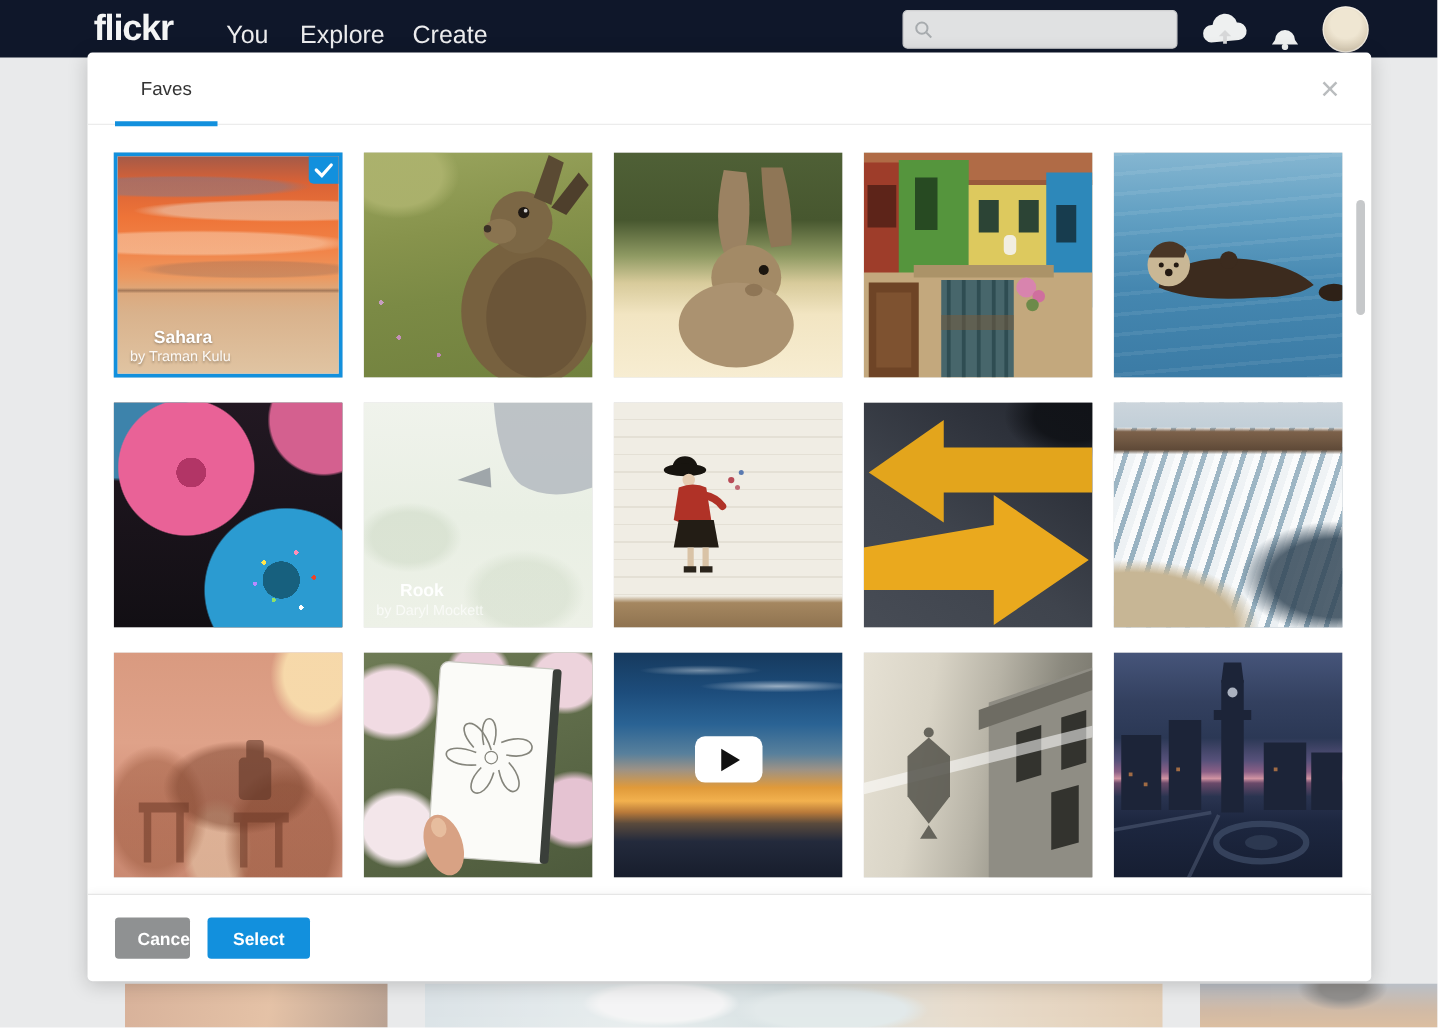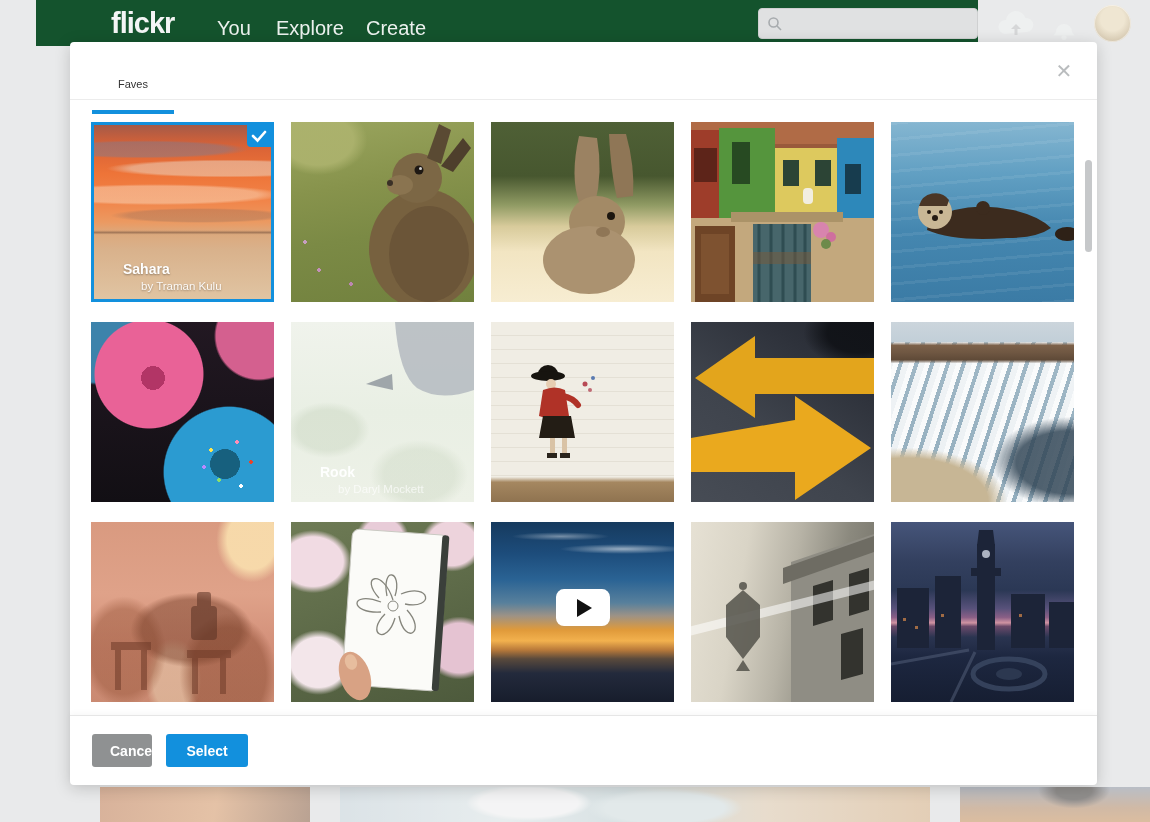--- a/index.html
+++ b/index.html
@@ -3,22 +3,22 @@
 <meta charset="utf-8">
 <style>
   * { box-sizing: border-box; margin: 0; padding: 0; }
   html,body { width:1150px; height:822px; }
   body {
     font-family: "Liberation Sans", "DejaVu Sans", sans-serif;
     background:#e9eaeb; position:relative; overflow:hidden;
   }
   
   .site-header {
-    position:absolute; top:0; left:0; width:942px; height:46px;
-    background:#14532d; z-index:1;margin-left:36px;
+    position:absolute; top:0; left:0; width:1150px; height:46px;
+    background:#0f172a; z-index:1;
   }
   .logo { position:absolute; left:75px; top:7px; font-size:29px; font-weight:bold;
     letter-spacing:-1px; color:#f4f5f5; }
   .nav-item { position:absolute; top:17px; font-size:20px; color:rgba(255,255,255,.92); cursor:pointer; }
   .nav-you { left:181px; } .nav-explore { left:240px; } .nav-create { left:330px; }
   .search-box { position:absolute; left:722px; top:8px; width:220px; height:31px;
     background:#e0e1e2; border:1px solid #cfd0d1; border-radius:4px; display:flex; align-items:center; }
   .search-box svg { margin-left:8px; }
   .search-box input { border:none; background:transparent; outline:none; flex:1;
     font-size:13px; color:#888; padding:0 8px; }
@@ -41,40 +41,40 @@
       linear-gradient(180deg,#8a93a2 0%,#b98a62 60%,#cf9257 100%); }
 
   
   .modal {
     position:absolute; left:70px; top:42px; width:1027px; height:743px;
     background:#fff; border-radius:4px; z-index:5;
     box-shadow:0 3px 16px rgba(0,0,0,.18);
     display:flex; flex-direction:column;
   }
   .modal-header { position:relative; height:58px; border-bottom:1px solid #ececec; flex:0 0 58px; }
-  .tab { position:absolute; left:22px; top:13px; width:82px; height:58px;
+  .tab { position:absolute; left:22px; top:0; width:82px; height:58px;
     display:flex; align-items:center; justify-content:center;
-    font-size:11px; color:#333; cursor:pointer; }
+    font-size:15px; color:#333; cursor:pointer; }
   .tab .underline { position:absolute; left:0; bottom:-1px; width:100%; height:4px; background:#1290dd; }
   .close-btn { position:absolute; right:18px; top:14px; width:30px; height:30px;
     display:flex; align-items:center; justify-content:center;
     font-size:20px; color:#b9bcbe; cursor:pointer; }
 
   .modal-body { position:relative; flex:1; padding:22px 0 0 21px; overflow:hidden; }
   .grid { display:flex; flex-wrap:wrap; gap:20px 17px; width:985px; }
   .tile { position:relative; width:183px; height:180px; overflow:hidden; cursor:pointer; background:#ddd; }
   .tile.selected { border:3px solid #1290dd; }
   .art { position:absolute; inset:0; }
   .art svg { position:absolute; inset:0; width:100%; height:100%; }
   .check-badge { position:absolute; top:0; right:0; width:24px; height:22px;
     background:#1290dd; border-radius:0 0 0 4px; z-index:3; }
   .meta { position:absolute; left:10px; bottom:7px; z-index:2; color:#fff;
     text-shadow:0 1px 2px rgba(0,0,0,.35); }
   .meta .photo-title { font-size:14px; font-weight:bold; margin-bottom:3px;margin-left:19px; }
-  .meta .photo-author { font-size:11.5px; opacity:.9;margin-left:37px; }
+  .meta .photo-author { font-size:11.5px; opacity:.9; }
   .meta.faded { text-shadow:none; }
   .meta.faded .photo-title { color:rgba(255,255,255,.95); }
   .meta.faded .photo-author { color:rgba(255,255,255,.75); }
   .play-btn { position:absolute; left:50%; top:50%; transform:translate(-50%,-62%);
     width:54px; height:37px; background:#fff; border-radius:8px; z-index:2;
     display:flex; align-items:center; justify-content:center; }
   .play-btn .tri { width:0; height:0; border-left:15px solid #111; margin-left:4px;
     border-top:9px solid transparent; border-bottom:9px solid transparent; }
   .scroll-thumb { position:absolute; right:5px; top:60px; width:7px; height:92px;
     background:#c6c8ca; border-radius:4px; cursor:pointer; }

